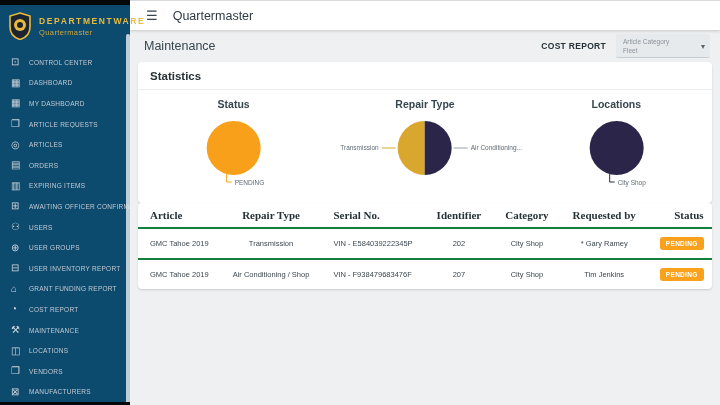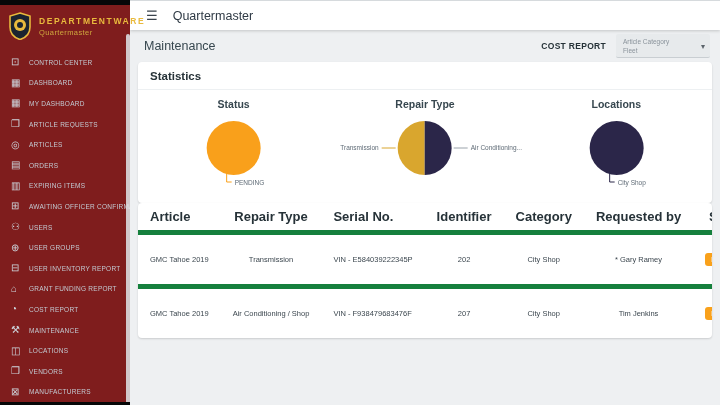--- a/index.html
+++ b/index.html
@@ -1,20 +1,20 @@
 <!DOCTYPE html>
 <html><head>
 <meta charset="utf-8">
 <style>
   * { margin:0; padding:0; box-sizing:border-box; }
   html,body { width:720px; height:405px; overflow:hidden; }
   body { font-family:"Liberation Sans", sans-serif; background:#eef0f2; position:relative; }
 
   
-  .sidebar { position:absolute; left:0; top:0; width:130px; height:405px; background:#7f1d1d; z-index:5; }
+  .sidebar { position:absolute; left:0; top:0; width:130px; height:405px; background:#0c4a6e; z-index:5; }
   .sidebar-cap-top { position:absolute; left:0; top:0; width:130px; height:5px; background:#060708; }
   .sidebar-cap-bottom { position:absolute; left:0; bottom:0; width:130px; height:3px; background:#060708; }
   .sidebar-scroll-track { position:absolute; right:0; top:34px; bottom:0; width:4px; background:rgba(225,230,234,0.85); border-radius:2px; }
   .brand-row { display:flex; align-items:center; padding:12px 8px 8px 8px; }
   .brand-badge { width:24px; height:28px; flex:0 0 24px; }
   .brand-texts { margin-left:7px; }
   .brand-title { color:#e9ba3d; font-size:8.5px; font-weight:bold; letter-spacing:1.6px; }
   .brand-sub { color:#cfa83e; font-size:7.5px; margin-top:2px; letter-spacing:.4px; }
   .nav { padding-top:4px; }
   .nav-item { display:flex; align-items:center; height:20.6px; padding-left:11px; cursor:pointer; }
@@ -45,22 +45,22 @@
   .stats-title { padding:8px 12px 7px 12px; font-size:11.5px; font-weight:bold; color:#263238;
                  border-bottom:1px solid #edf0f2; }
   .charts-row { display:flex; padding:5px 0 7px 0; }
   .chart-block { flex:1; text-align:center; }
   .chart-title { font-size:10.5px; font-weight:bold; color:#37474f; margin:3px 0 0 0; }
   .chart-svg { width:100%; height:86px; overflow:visible; display:block; }
 
   
   .table-card { overflow:hidden; }
   table { width:100%; border-collapse:collapse; }
-  th { font-size:13px; font-weight:bold; color:#263238; padding:6px 12px; white-space:nowrap; }
-  td { font-size:7.5px; color:#3c474f; padding:18px 12px; border-top:5px solid #15803d; white-space:nowrap; }
+  th { font-size:11px; font-weight:bold; color:#263238; padding:6px 12px; white-space:nowrap;font-family:Liberation Serif, serif; }
+  td { font-size:7.5px; color:#3c474f; padding:8px 12px; border-top:2px solid #15803d; white-space:nowrap; }
   .col-0 { text-align:left; width:26%; }
   .col-1 { text-align:center; width:21%; }
   .col-2 { text-align:left; width:18%; }
   .col-3 { text-align:center; width:9%; }
   .col-4 { text-align:center; width:9%; }
   .col-5 { text-align:center; width:11%; }
   .col-6 { text-align:right; width:6%; }
   .badge { display:inline-block; background:#f9a11b; color:#fff; font-size:6.5px; font-weight:bold;
            padding:3px 6px; border-radius:3px; letter-spacing:.3px; }
 </style>

